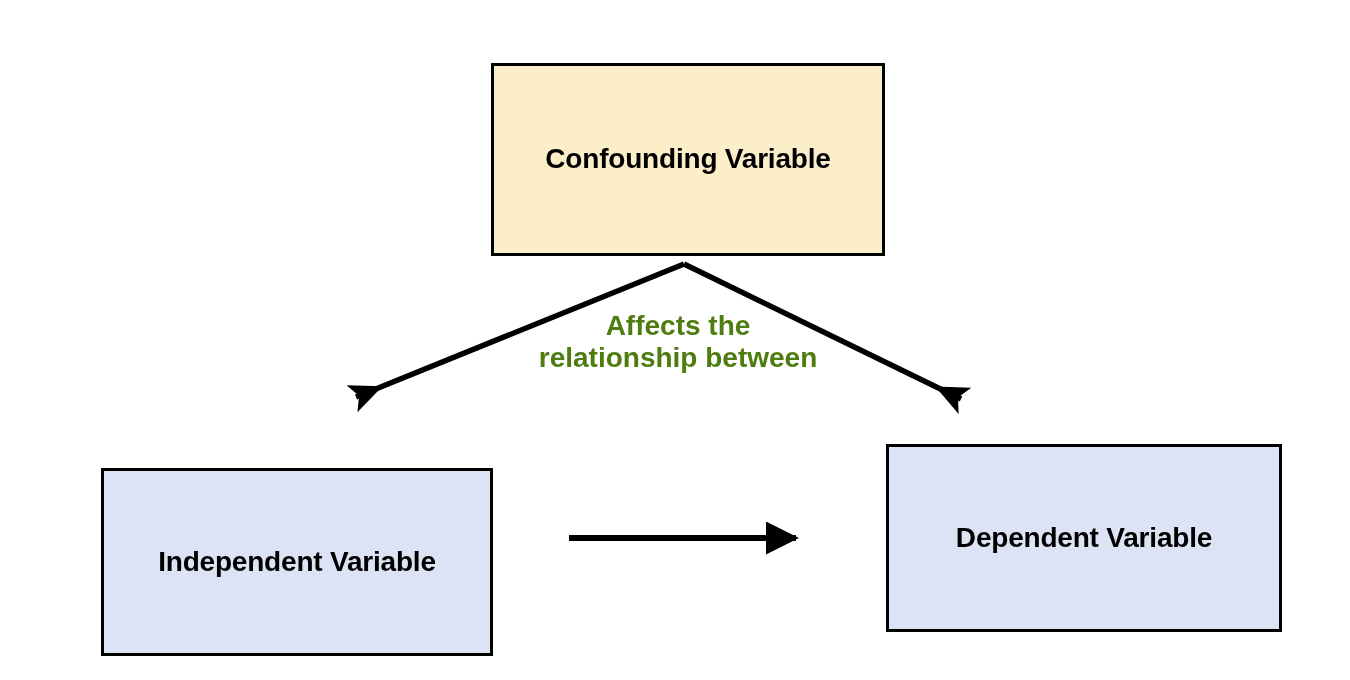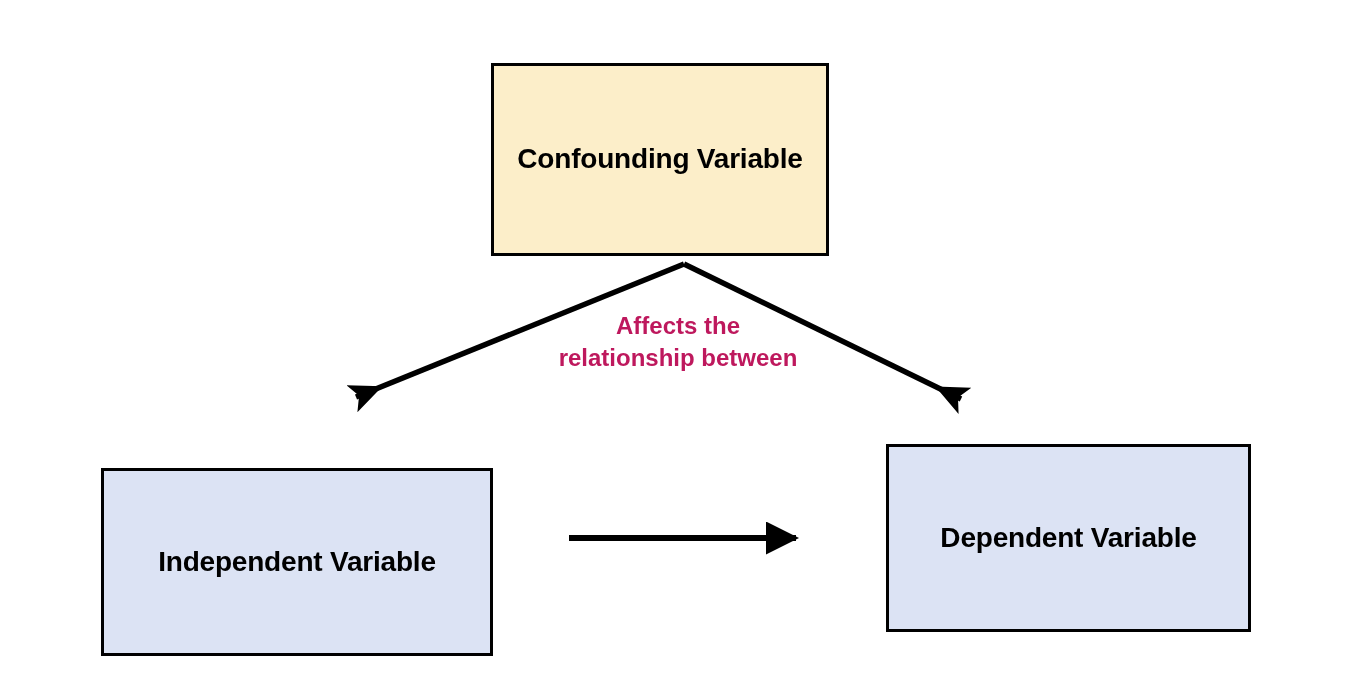--- a/index.html
+++ b/index.html
@@ -38,47 +38,47 @@
     font-weight: bold;
     font-size: 28px;
     color: #000000;
     letter-spacing: -0.2px;
     line-height: 1.15;
     white-space: nowrap;
   }
   #box-confounding {
     left: 491px;
     top: 63px;
-    width: 338px;
+    width: 394px;
     height: 193px;
   }
   #box-independent {
     left: 101px;
     top: 444px;
     width: 392px;
     height: 188px;
     margin-top: 24px;
   }
   #box-dependent {
     left: 886px;
     top: 444px;
-    width: 365px;
+    width: 396px;
     height: 188px;
   }
   #annotation-affects {
     position: absolute;
     left: 528px;
     top: 310px;
     width: 300px;
     text-align: center;
     font-family: "Liberation Sans", sans-serif;
     font-weight: bold;
-    font-size: 24px;
+    font-size: 28px;
     line-height: 32px;
-    color: #be185d;
+    color: #4d7c0f;
   }
   #annotation-affects .ann-line {
     display: block;
     white-space: nowrap;
   }
 </style>
 </head>
 <body>
 
 <div id="canvas">

